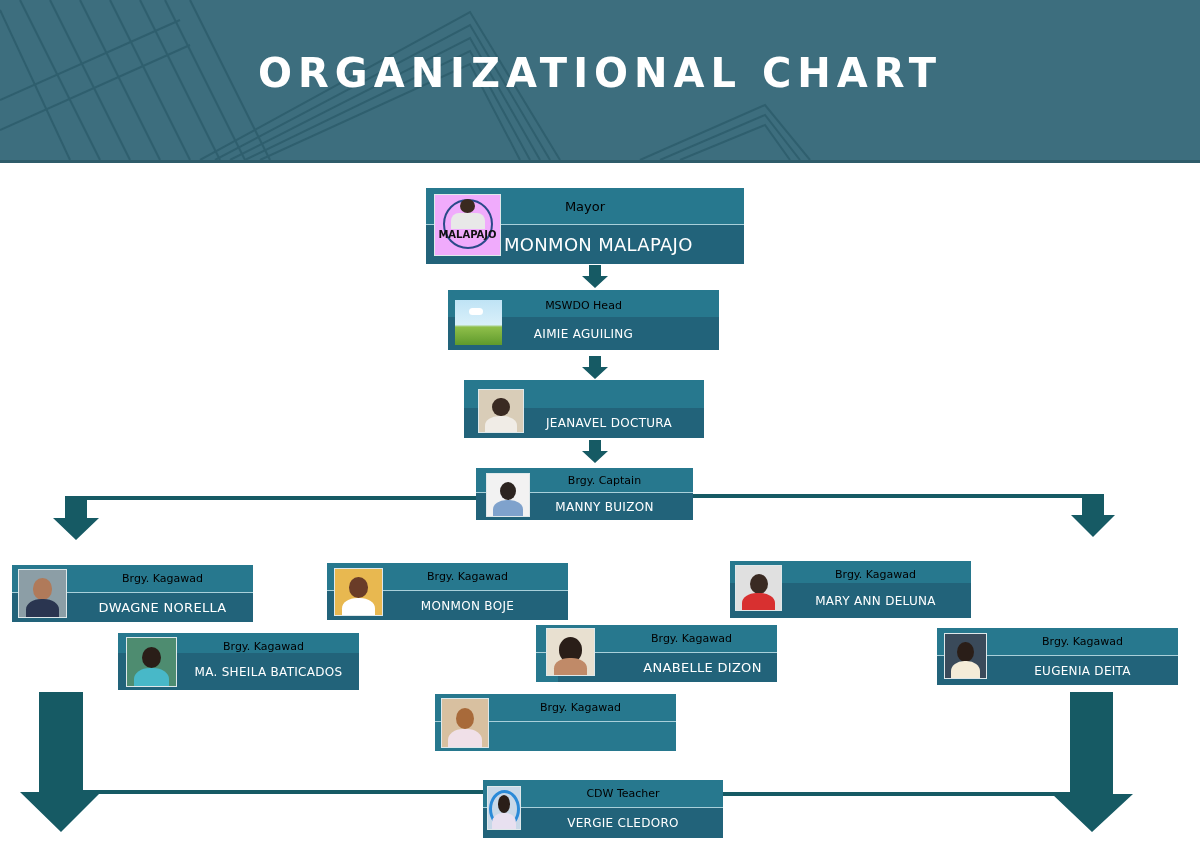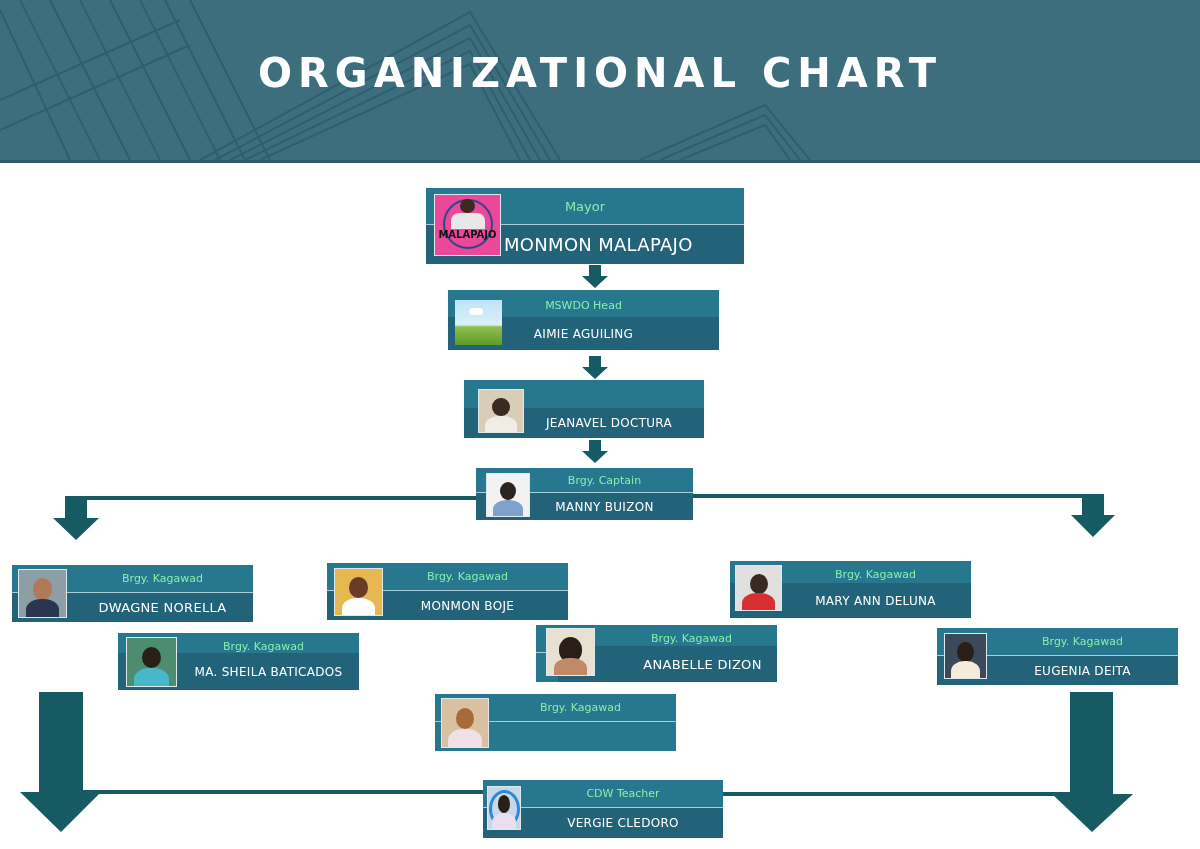--- a/index.html
+++ b/index.html
@@ -25,21 +25,21 @@
   .node {
     position: absolute;
     background: #27788e;
     box-sizing: border-box;
     color: #ffffff;
   }
   .node .top {
     position: absolute; left: 0; right: 0; top: 0;
     border-bottom: 1px solid #a9d0da;
     display: flex; align-items: center; justify-content: center;
-    font-size: 11px; color: #86efac;
+    font-size: 11px; color: #000000;
   }
   .node .bottom {
     position: absolute; left: 0; right: 0; bottom: 0;
     background: #22637a;
     display: flex; align-items: center; justify-content: center;
     font-size: 12px; color: #ffffff; letter-spacing: 0.3px;
   }
   .node .photo {
     position: absolute; z-index: 2;
     background: #c9b8a6;
@@ -104,21 +104,21 @@
     <polygon points="39,692 83,692 83,792 101,792 61,832 20,792 39,792"></polygon>
 
     <polygon points="1070,692 1113,692 1113,794 1133,794 1092,832 1052,794 1070,794"></polygon>
 
     <rect x="83" y="790" width="402" height="4"></rect>
     <rect x="722" y="792" width="352" height="4"></rect>
   </g>
 </svg>
 
 <div class="node" style="left:426px;top:188px;width:318px;height:76px;">
-  <div class="photo" style="left:8px;top:6px;width:67px;height:62px;background:#ec4899;">
+  <div class="photo" style="left:8px;top:6px;width:67px;height:62px;background:#f0abfc;">
     <div style="position:absolute;left:8px;top:4px;width:50px;height:50px;border:2px solid #2a4a8a;border-radius:50%;box-sizing:border-box;"></div>
     <div class="head" style="left:38%;top:6%;width:24%;height:24%;background:#3a2a20;"></div>
     <div style="position:absolute;left:16px;top:18px;width:34px;height:16px;background:#e8e8e8;border-radius:8px 8px 0 0;"></div>
     <div style="position:absolute;left:0;right:0;top:34px;text-align:center;font-size:10px;font-weight:bold;color:#111;letter-spacing:0;">MALAPAJO</div>
   </div>
   <div class="top" style="height:36px;font-size:13px;">Mayor</div>
   <div class="bottom" style="height:39px;font-size:18px;padding-left:78px;justify-content:flex-start;">MONMON MALAPAJO</div>
 </div>
 
 <div class="node" style="left:448px;top:290px;width:271px;height:60px;text-align:center;">
@@ -172,21 +172,21 @@
   <div class="top" style="height:27px;padding-left:40px;">Brgy. Kagawad</div>
   <div class="bottom" style="height:29px;padding-left:40px;">MONMON BOJE</div>
 </div>
 
 <div class="node" style="left:536px;top:625px;width:241px;height:57px;">
   <div class="photo" style="left:10px;top:3px;width:49px;height:48px;background:#e8e0d0;">
     <div class="head" style="background:#2a1e18;width:50%;left:25%;height:55%;"></div>
     <div class="body" style="background:#c08a68;"></div>
   </div>
   <div class="top" style="height:27px;padding-left:70px;">Brgy. Kagawad</div>
-  <div class="bottom" style="height:36px;padding-left:70px;font-size:13px;margin-left:22px;">ANABELLE DIZON</div>
+  <div class="bottom" style="height:29px;padding-left:70px;font-size:13px;margin-left:22px;">ANABELLE DIZON</div>
 </div>
 
 <div class="node" style="left:435px;top:694px;width:241px;height:57px;">
   <div class="photo" style="left:6px;top:4px;width:48px;height:50px;background:#d8c0a0;">
     <div class="head" style="background:#a86a3a;"></div>
     <div class="body" style="background:#f0e0e8;"></div>
   </div>
   <div class="top" style="height:27px;padding-left:50px;">Brgy. Kagawad</div>
 </div>
 

